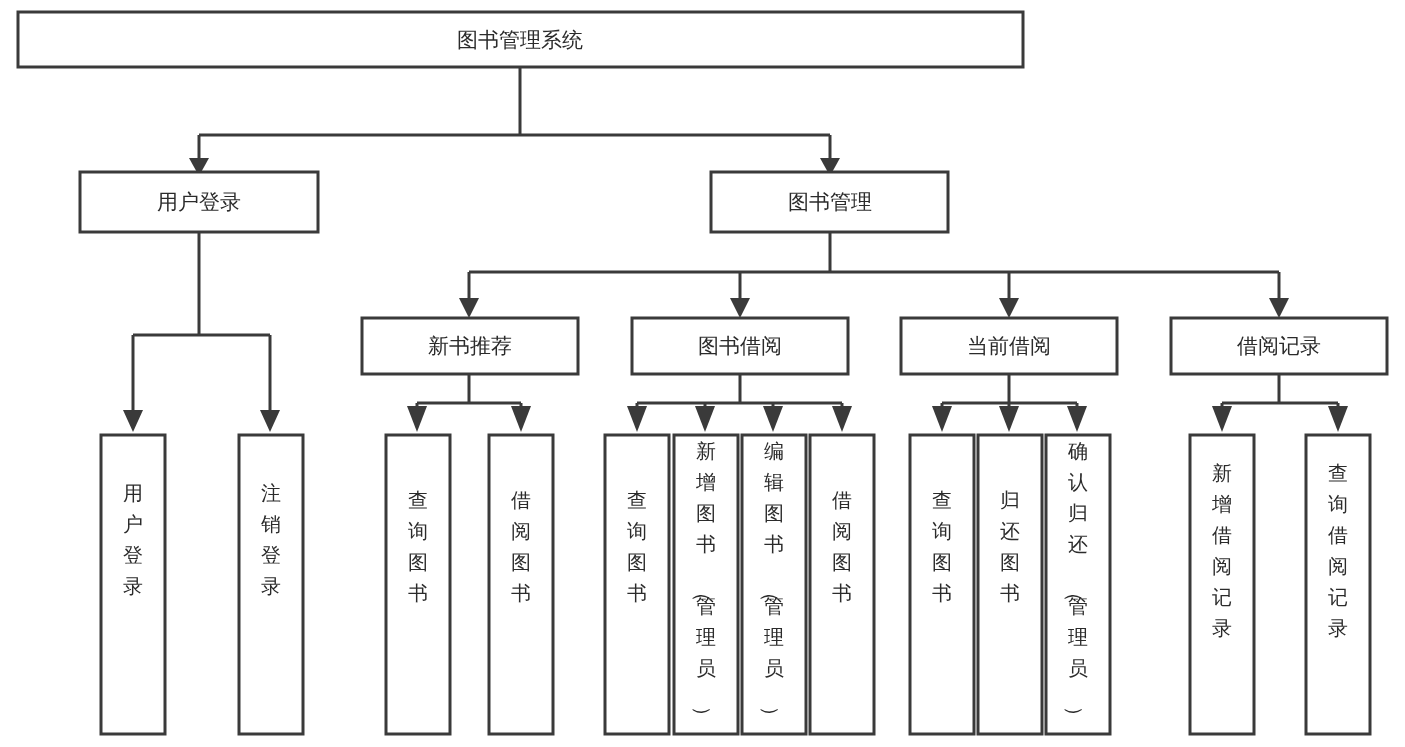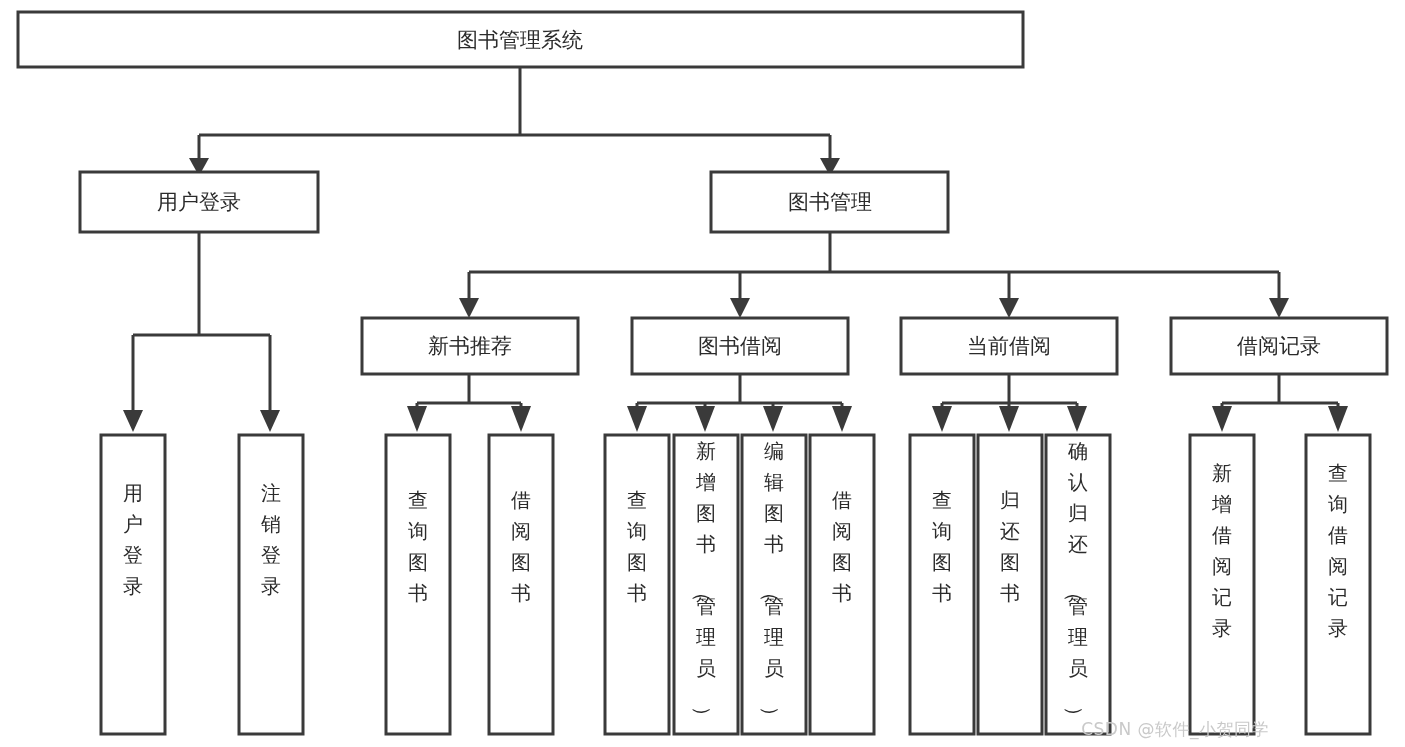--- a/index.html
+++ b/index.html
@@ -228,14 +228,13 @@
       <text class="node-label-vertical" x="1222" y="480"><tspan x="1222" y="480">新</tspan><tspan x="1222" y="511">增</tspan><tspan x="1222" y="542">借</tspan><tspan x="1222" y="573">阅</tspan><tspan x="1222" y="604">记</tspan><tspan x="1222" y="635">录</tspan></text>
     </g>
 
     <g>
       <rect class="node-box" x="1306" y="435" width="64" height="299"></rect>
       <text class="node-label-vertical" x="1338" y="480"><tspan x="1338" y="480">查</tspan><tspan x="1338" y="511">询</tspan><tspan x="1338" y="542">借</tspan><tspan x="1338" y="573">阅</tspan><tspan x="1338" y="604">记</tspan><tspan x="1338" y="635">录</tspan></text>
     </g>
 
   </svg>
 
-  <div class="watermark">CSDN @软件_小贺同学</div>
 </div>
 
 </body></html>

